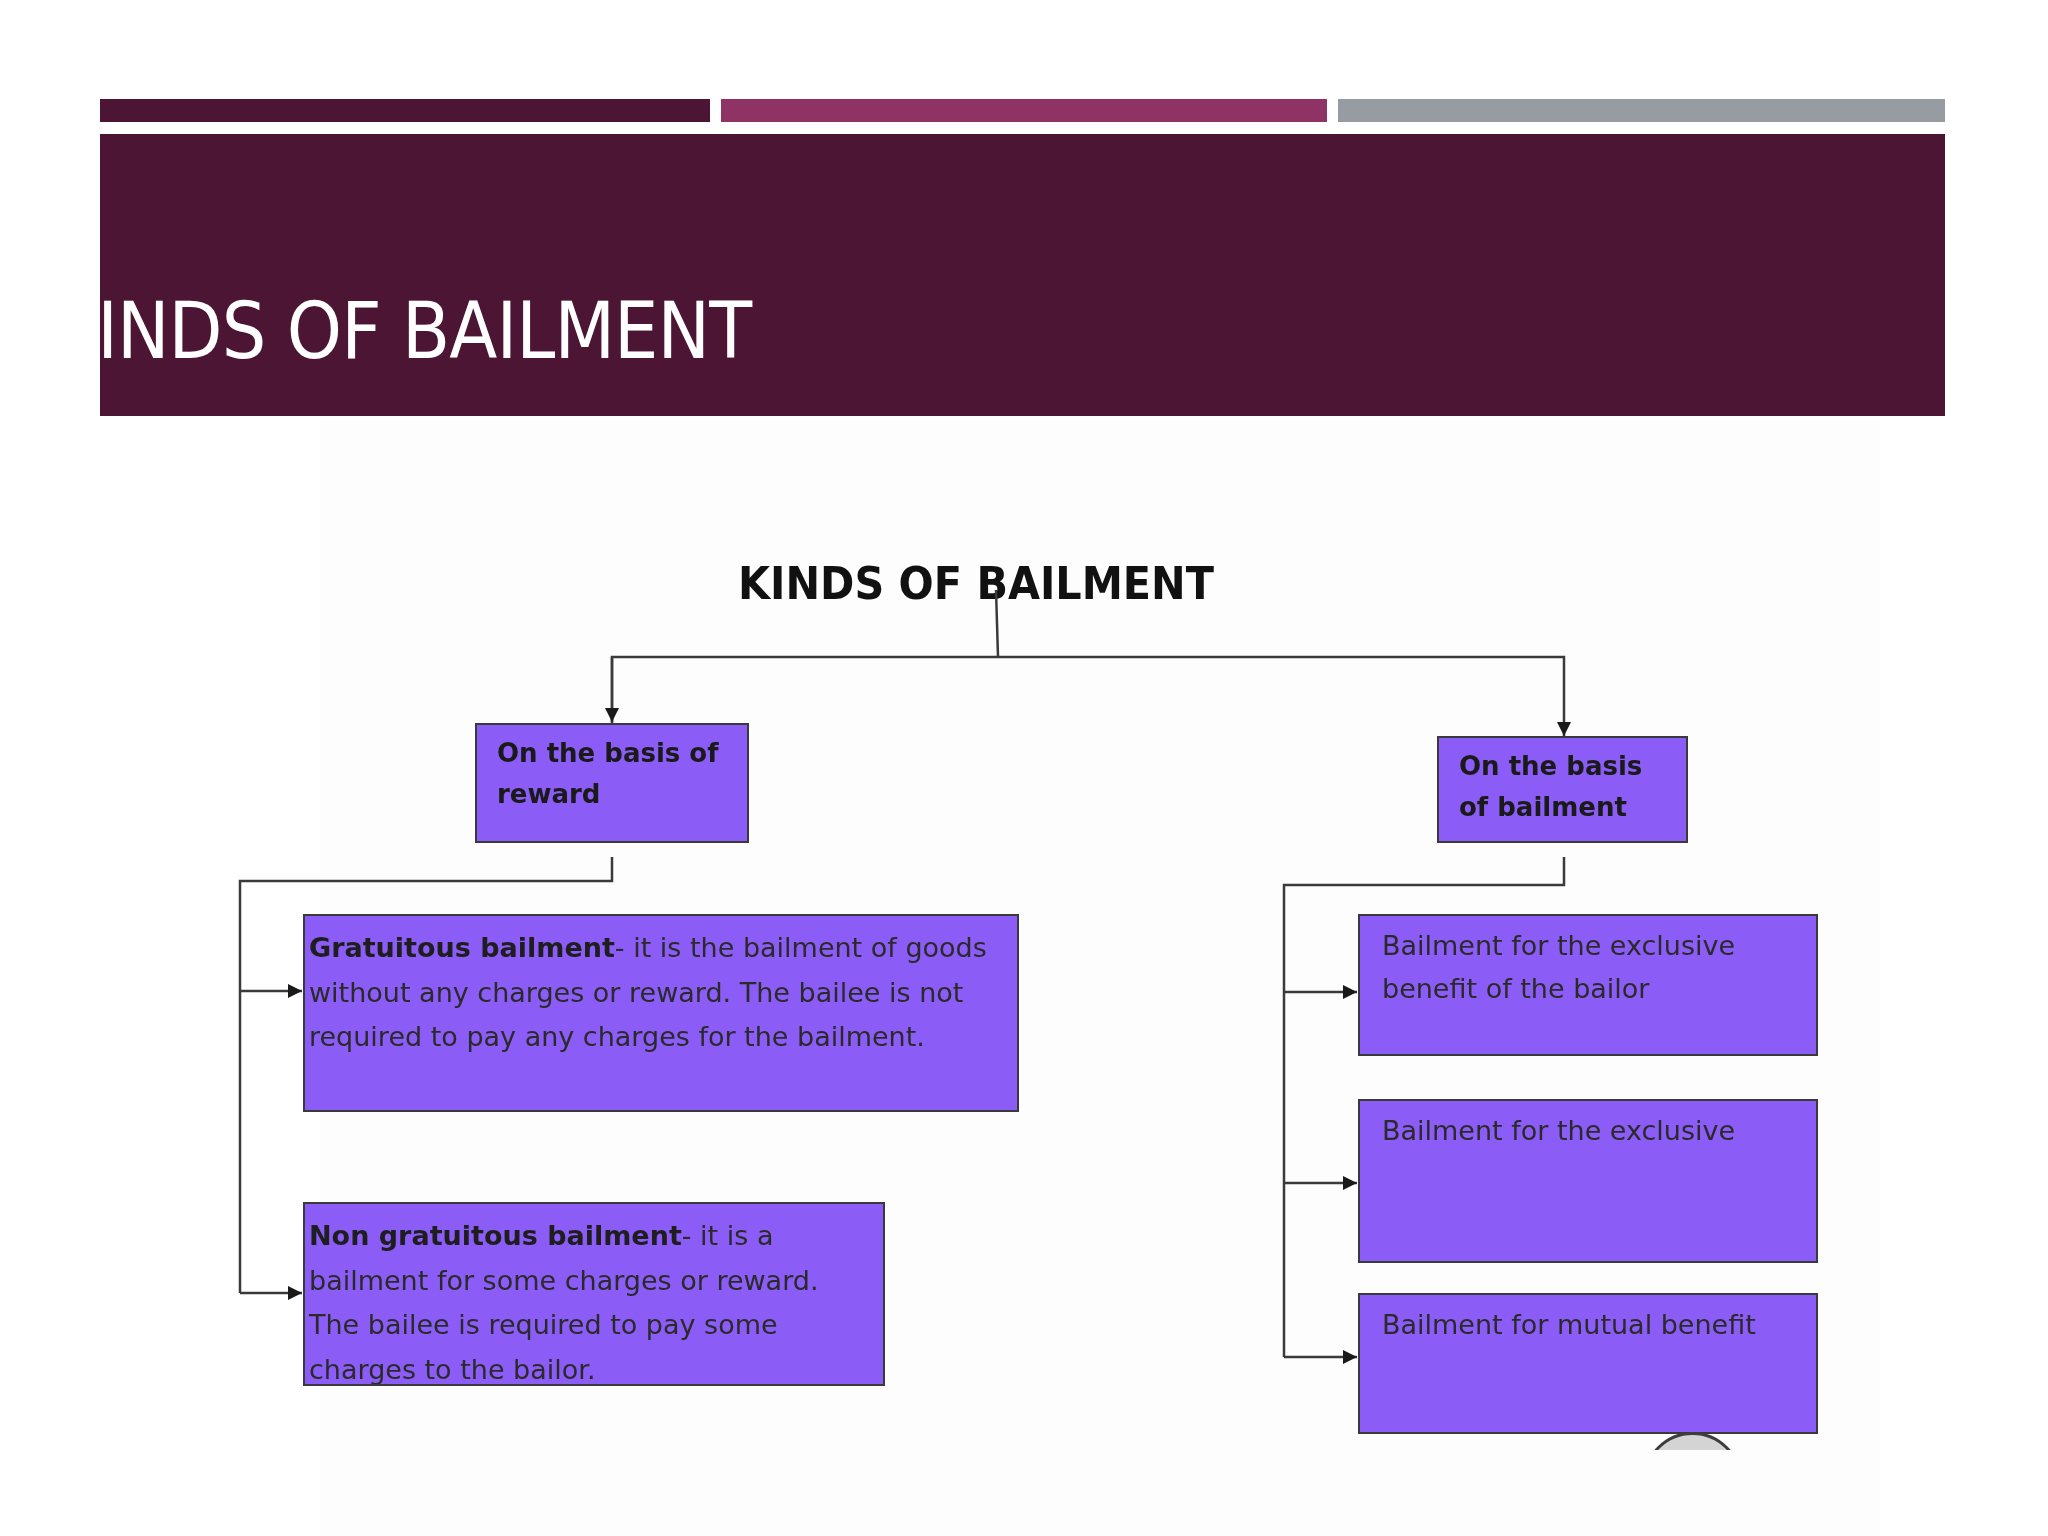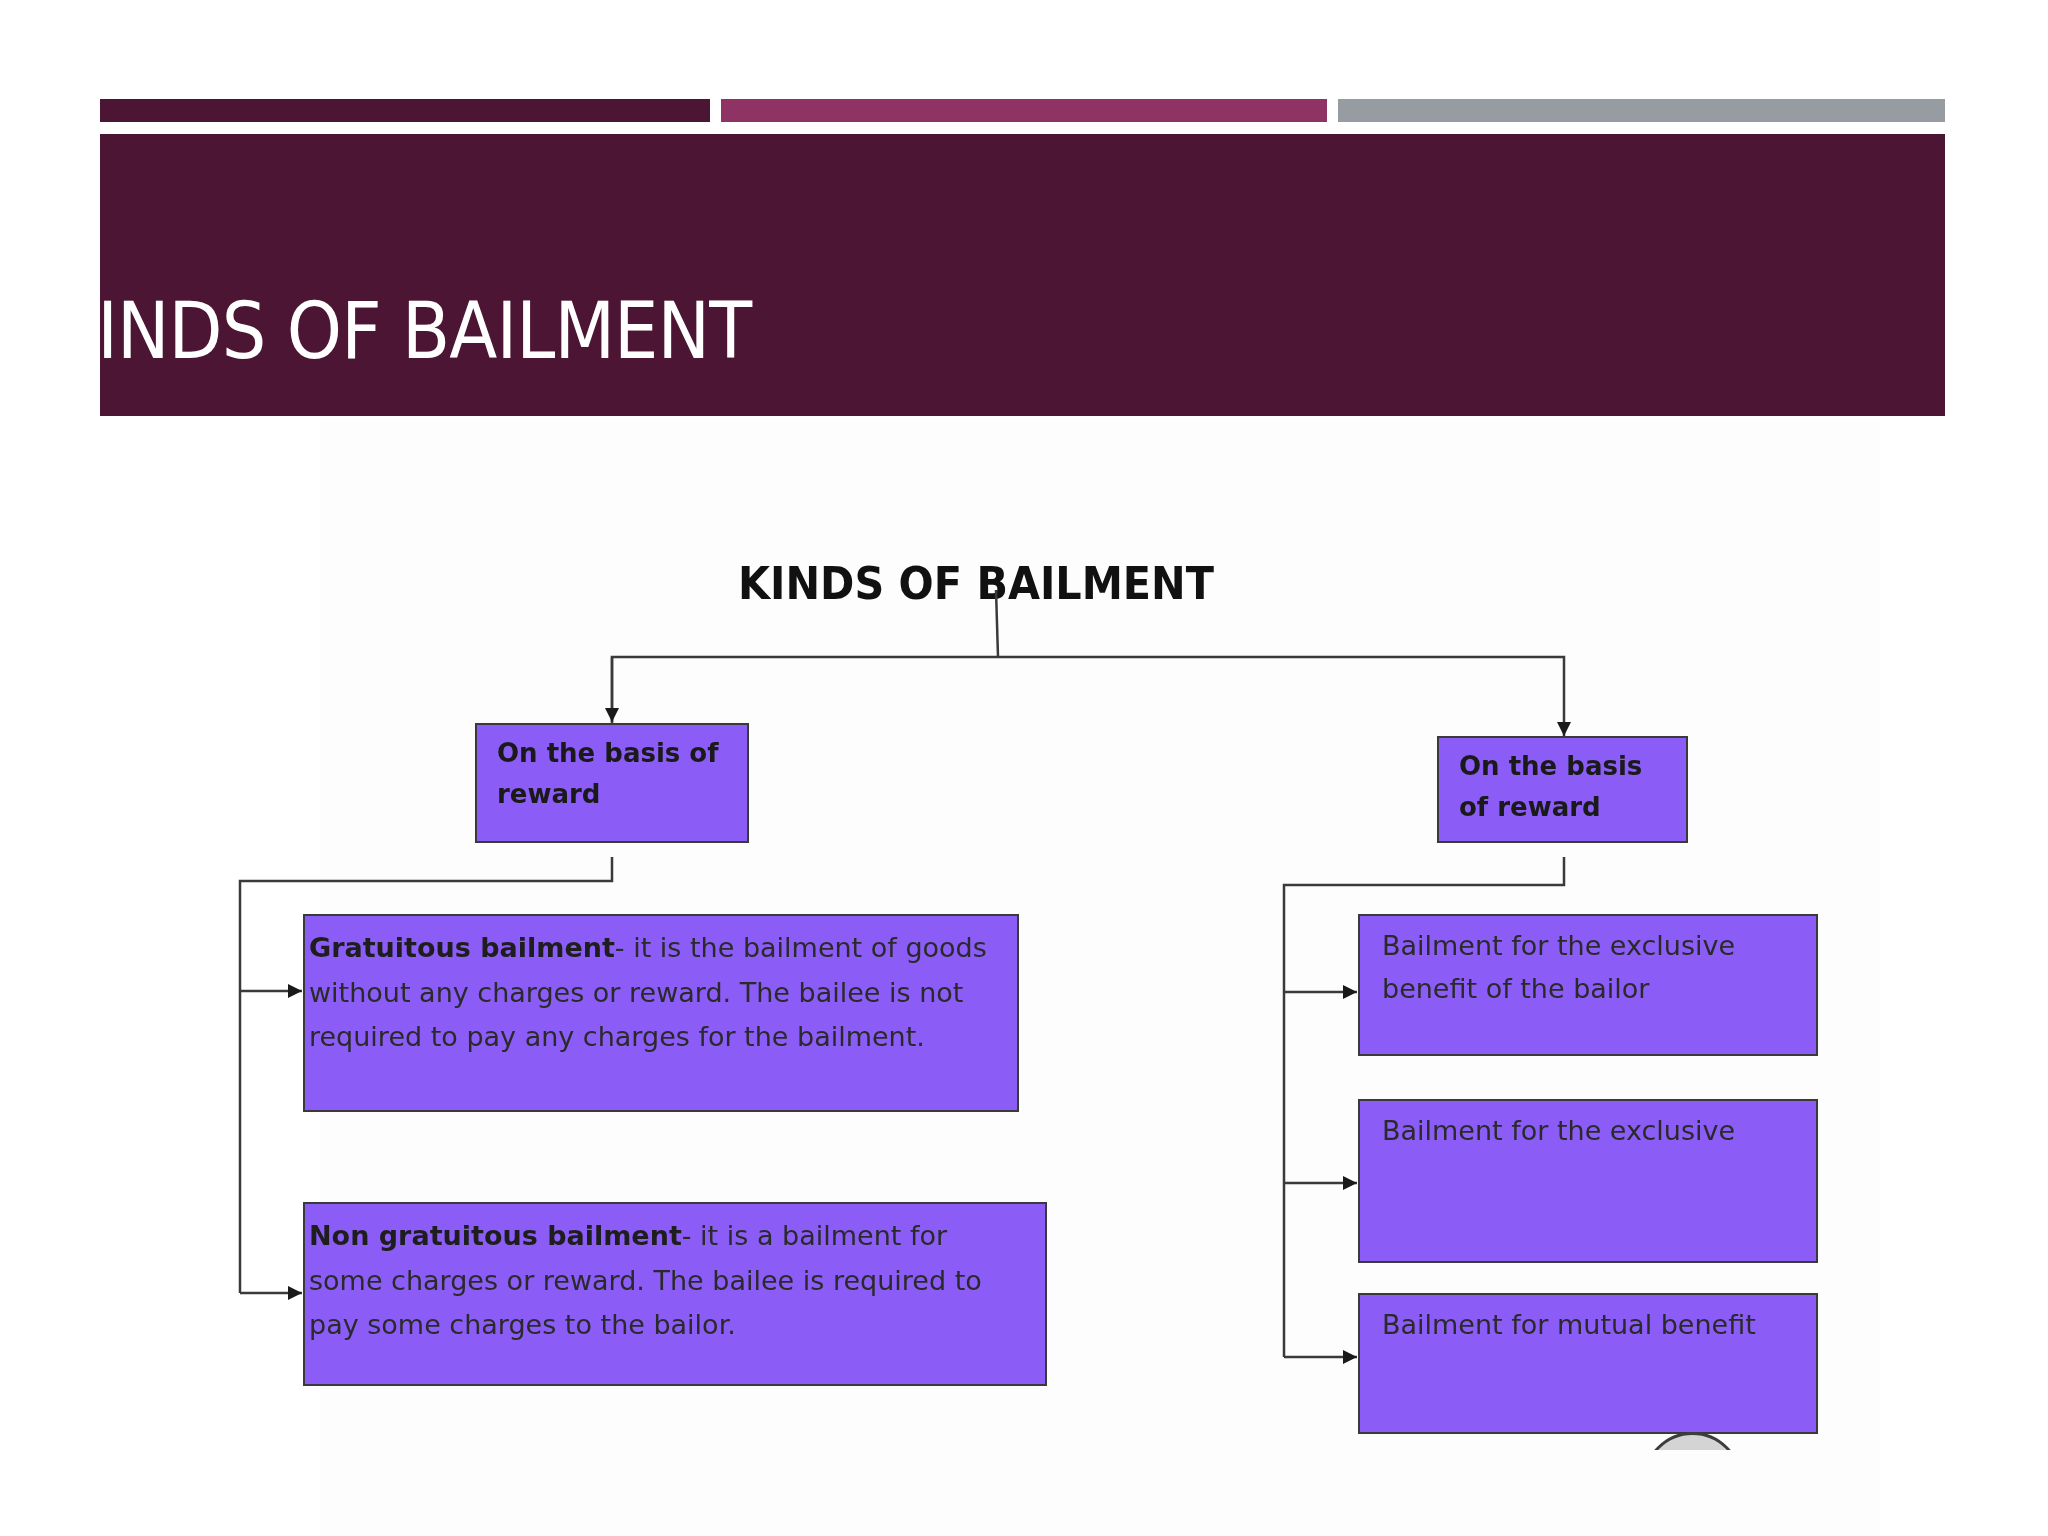--- a/index.html
+++ b/index.html
@@ -39,21 +39,21 @@
       color: #2a2a2a; font-family: "DejaVu Sans", sans-serif;
       overflow: hidden;
     }
     .box.category { font-weight: bold; font-size: 26px; line-height: 41px; padding: 8px 20px; color: #1a1a1a; }
     .box.kind { font-size: 27px; line-height: 44.5px; padding: 10px 22px 0 4px; }
     .box.kind .term { font-weight: bold; color: #1e1e1e; }
     .box.benefit { font-size: 27px; line-height: 43px; padding: 8px 22px 0 22px; }
     #box-reward { left: 475px; top: 723px; width: 274px; height: 120px; }
     #box-benefit { left: 1437px; top: 736px; width: 251px; height: 107px; }
     #box-gratuitous { left: 303px; top: 914px; width: 716px; height: 198px; }
-    #box-nongratuitous { left: 303px; top: 1202px; width: 744px; height: 184px; }
+    #box-nongratuitous { left: 303px; top: 1202px; width: 582px; height: 184px; }
     #box-bailor { left: 1358px; top: 914px; width: 460px; height: 142px; }
     #box-bailee { left: 1358px; top: 1099px; width: 460px; height: 164px; }
     #box-mutual { left: 1358px; top: 1293px; width: 460px; height: 141px; }
     .clip-circle {
       position: absolute; left: 1643px; top: 1432px; width: 99px; height: 18px; overflow: hidden;
     }
     .clip-circle .disc {
       width: 99px; height: 99px; border-radius: 50%;
       background: #d4d4d4; border: 3px solid #3d3d3d; box-sizing: border-box;
     }
@@ -95,21 +95,21 @@
   </g>
 </svg>
 
 <div class="box category" id="box-reward">
   <div>On the basis of</div>
   <div>reward</div>
 </div>
 
 <div class="box category" id="box-benefit">
   <div>On the basis</div>
-  <div>of reward</div>
+  <div>of bailment</div>
 </div>
 
 <div class="box kind" id="box-gratuitous">
   <span class="term">Gratuitous bailment</span><span>- it is the bailment of goods without any charges or reward. The bailee is not required to pay any charges for the bailment.</span>
 </div>
 
 <div class="box kind" id="box-nongratuitous">
   <span class="term">Non gratuitous bailment</span><span>- it is a bailment for some charges or reward. The bailee is required to pay some charges to the bailor.</span>
 </div>
 

